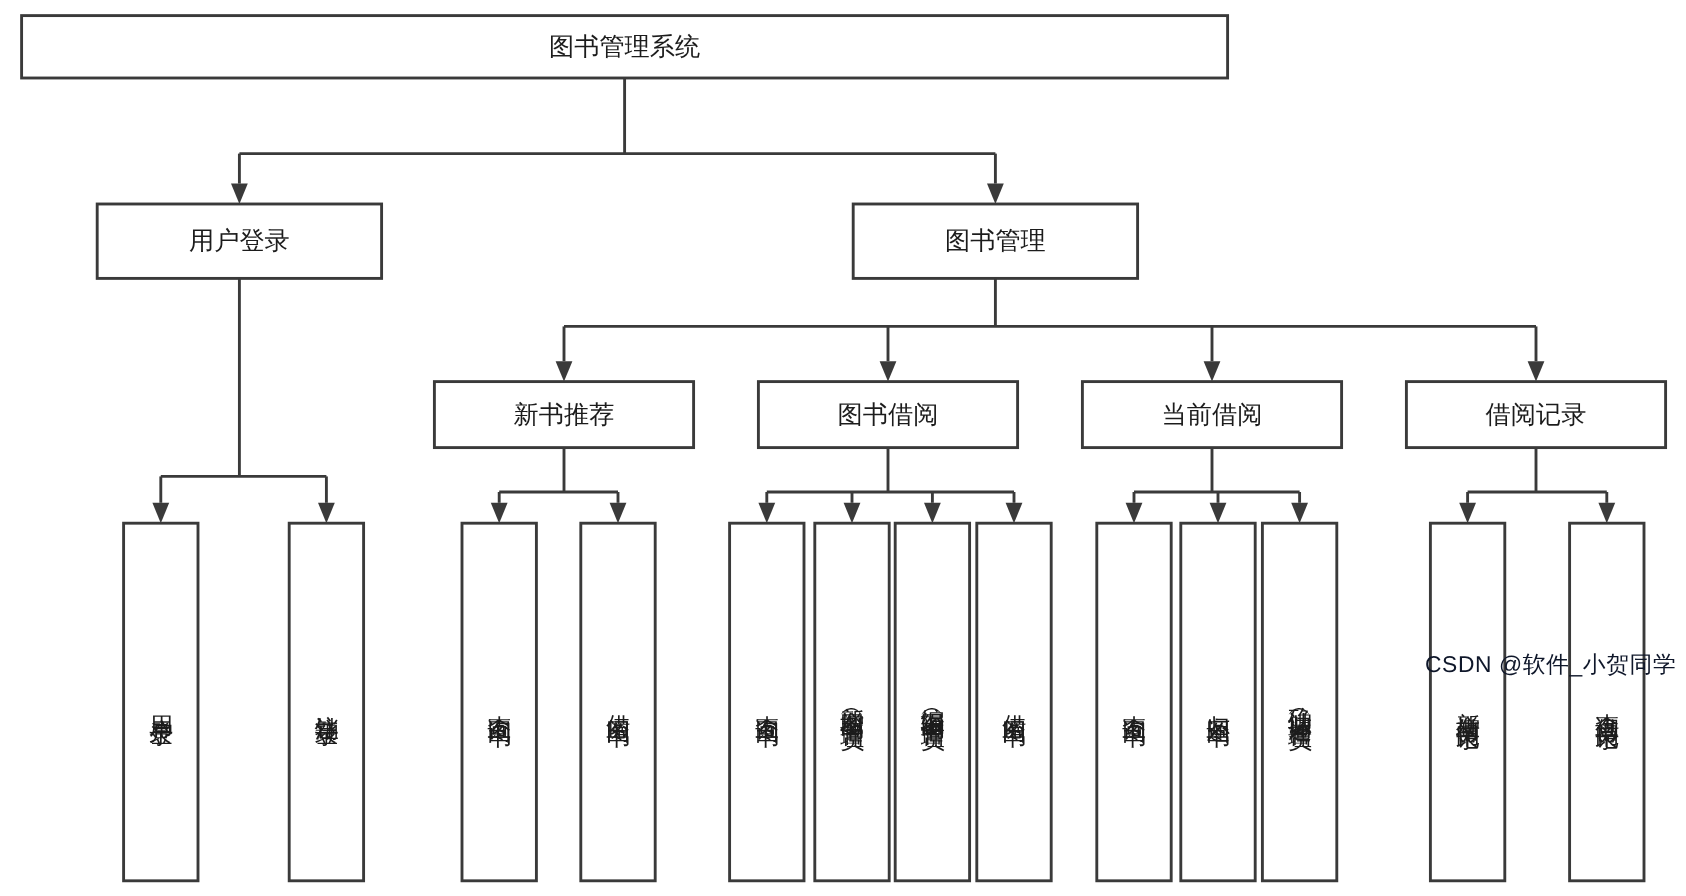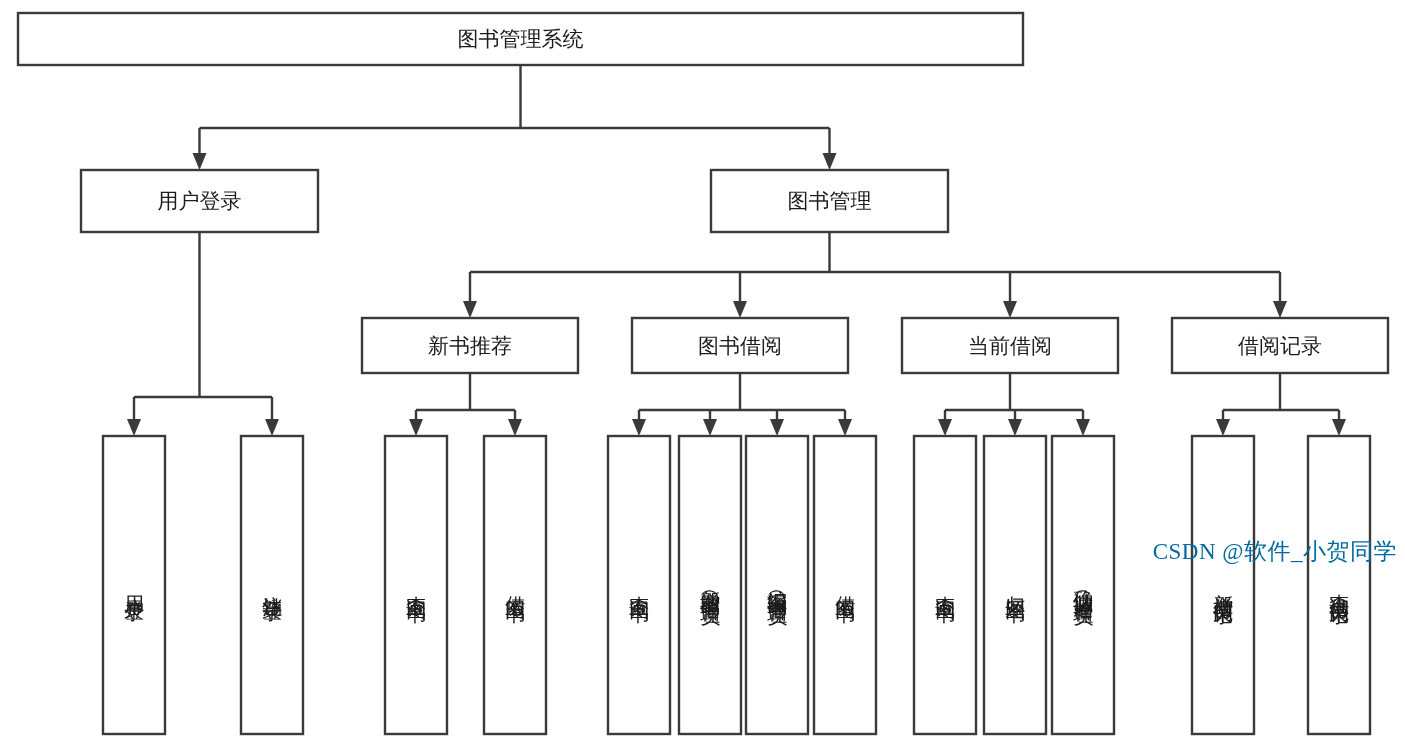--- a/index.html
+++ b/index.html
@@ -69,23 +69,23 @@
     line-height: 1.18;
     color: #1c1c1c;
     letter-spacing: 2.5px;
     white-space: nowrap;
     text-align: center;
   }
   .watermark {
     position: absolute;
     right: 8px;
     bottom: 4px;
-    font-family: Liberation Serif, serif;
-    font-size: 23px;
-    color: #0369a1;
+    font-family: Liberation Sans, sans-serif;
+    font-size: 19px;
+    color: #0f172a;
     white-space: nowrap;
     letter-spacing: 0.5px;
   }
 </style>
 </head>
 <body>
 
 <div id="diagram-root">
 
   <svg id="tree-svg" viewBox="0 0 1405 747">

